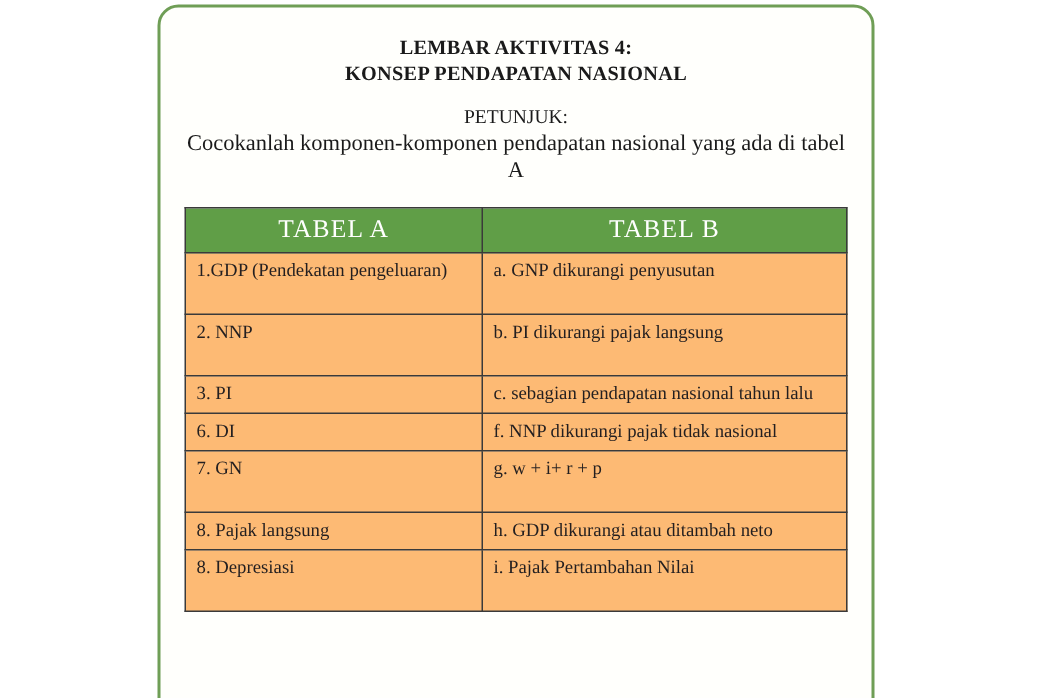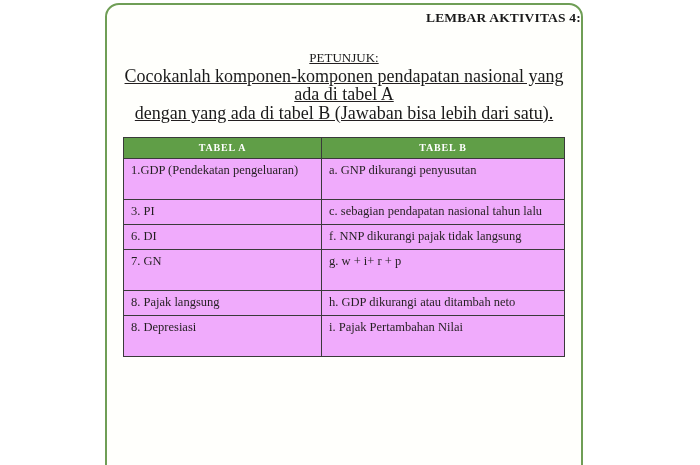--- a/index.html
+++ b/index.html
@@ -22,69 +22,68 @@
     width: 478px;
     height: 520px;
     background: #fffffc;
     border: 2px solid #6f9e56;
     border-radius: 14px;
     box-sizing: border-box;
     overflow: hidden;
   }
 
   .title-block {
-    text-align: right;
-    padding-top: 4px;
+    text-align: center;
+    padding-top: 18px;
   }
   .title-line {
     font-weight: bold;
     font-size: 13.5px;
     letter-spacing: 0.2px;
     line-height: 17px;
     color: #1a1a1a;
   }
 
   .instructions-block {
     text-align: center;
-    margin-top: 23px;
+    margin-top: 12px;
     padding: 0 12px;
-    text-decoration: underline;
   }
   .instructions-label {
     font-size: 13px;
     line-height: 17px;
     color: #1a1a1a;
   }
   .instructions-text {
-    font-size: 18px;
+    font-size: 15px;
     line-height: 18px;
     color: #1a1a1a;
     margin-top: 1px;
   }
 
   .match-table {
     margin: 15px auto 0 auto;
     width: 441px;
     border-collapse: collapse;
     table-layout: fixed;
   }
   .match-table th,
   .match-table td {
     border: 1px solid #3a3a3a;
     vertical-align: top;
-    background: #f0abfc;
+    background: #fdba74;
   }
   .match-table col.col-a { width: 198px; }
   .match-table col.col-b { width: 243px; }
 
   .match-table thead th {
     background: #609e47;
     color: #ffffff;
-    font-weight: bold;
-    font-size: 10px;
+    font-weight: normal;
+    font-size: 17px;
     letter-spacing: 0.8px;
     text-align: center;
     padding: 4px 0 5px 0;
     border-color: #3a3a3a;
   }
 
   .match-table td {
     font-size: 12.5px;
     line-height: 15px;
     padding: 4px 6px 4px 7px;
@@ -99,26 +98,26 @@
   tr.row-short td { height: 16px; }
   tr.row-xtall td { height: 44px; }
 </style>
 </head>
 <body>
 
 <div class="worksheet-card">
 
   <div class="title-block">
     <div class="title-line">LEMBAR AKTIVITAS 4:</div>
+    <div class="title-line">KONSEP PENDAPATAN NASIONAL</div>
   </div>
 
   <div class="instructions-block">
     <div class="instructions-label">PETUNJUK:</div>
     <div class="instructions-text">Cocokanlah komponen-komponen pendapatan nasional yang ada di tabel A</div>
-    <div class="instructions-text">dengan yang ada di tabel B (Jawaban bisa lebih dari satu).</div>
   </div>
 
   <table class="match-table">
     <colgroup>
       <col class="col-a">
       <col class="col-b">
     </colgroup>
     <thead>
       <tr>
         <th>TABEL A</th>
@@ -127,34 +126,42 @@
     </thead>
     <tbody>
       <tr class="row-tall">
         <td>
             <span class="cell-text">1.GDP (Pendekatan pengeluaran)</span>
           </td>
         <td>
             <span class="cell-text">a. GNP dikurangi penyusutan</span>
           </td>
       </tr>
+      <tr class="row-tall">
+        <td>
+            <span class="cell-text">2. NNP</span>
+          </td>
+        <td>
+            <span class="cell-text">b. PI dikurangi pajak langsung</span>
+          </td>
+      </tr>
       <tr class="row-short">
         <td>
             <span class="cell-text">3.  PI</span>
           </td>
         <td>
             <span class="cell-text">c. sebagian pendapatan nasional tahun lalu</span>
           </td>
       </tr>
       <tr class="row-short">
         <td>
             <span class="cell-text">6.  DI</span>
           </td>
         <td>
-            <span class="cell-text">f.  NNP dikurangi pajak tidak langsung</span>
+            <span class="cell-text">f.  NNP dikurangi pajak tidak nasional</span>
           </td>
       </tr>
       <tr class="row-tall">
         <td>
             <span class="cell-text">7.  GN</span>
           </td>
         <td>
             <span class="cell-text">g. w + i+ r + p</span>
           </td>
       </tr>

